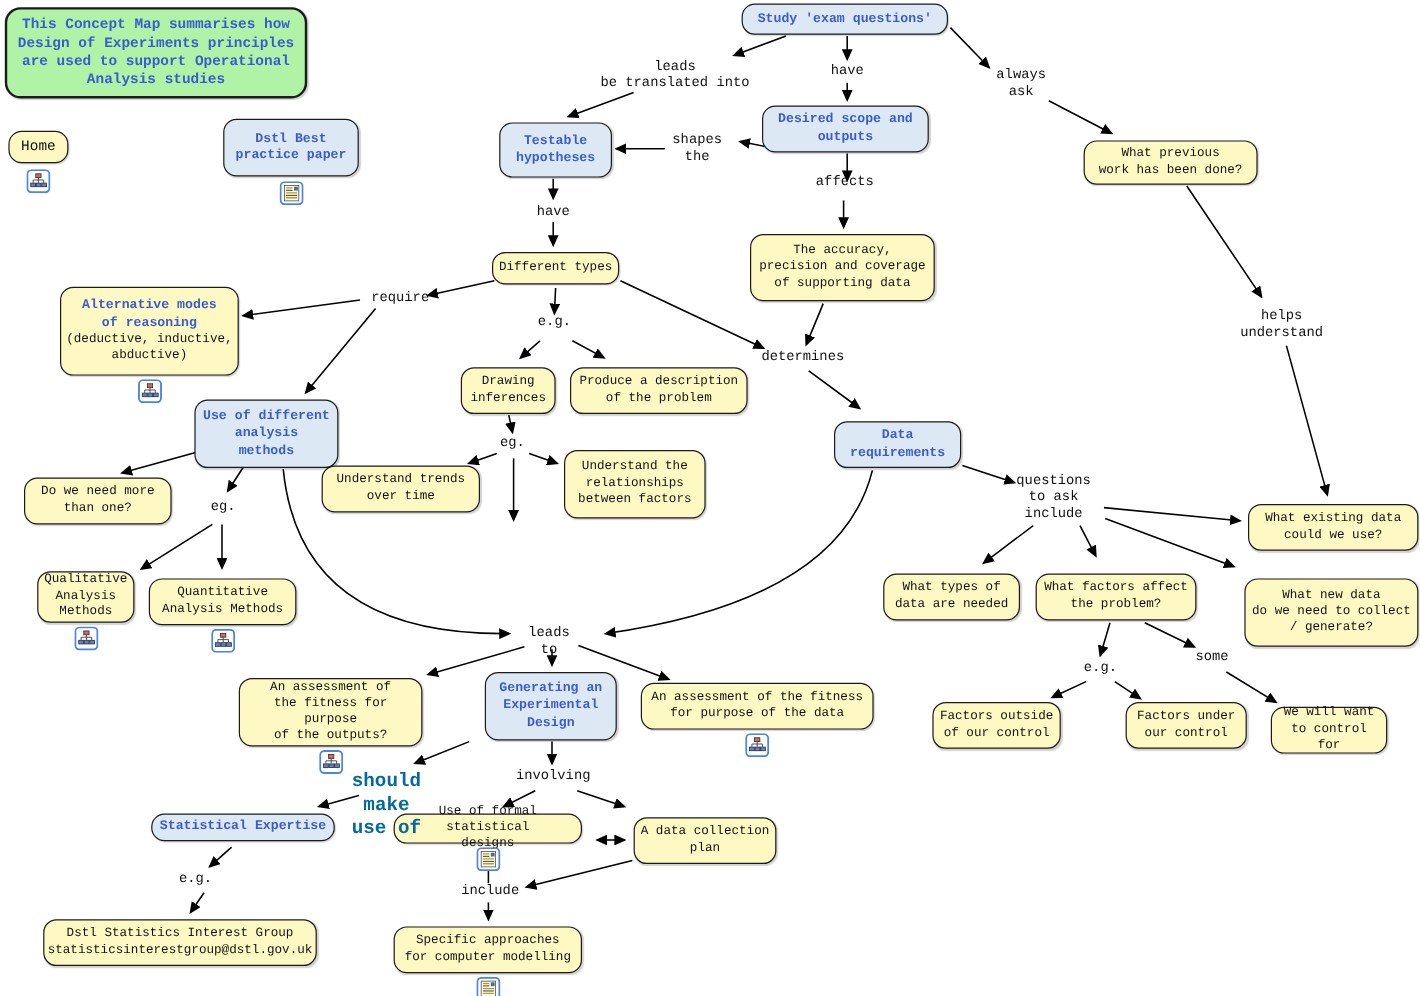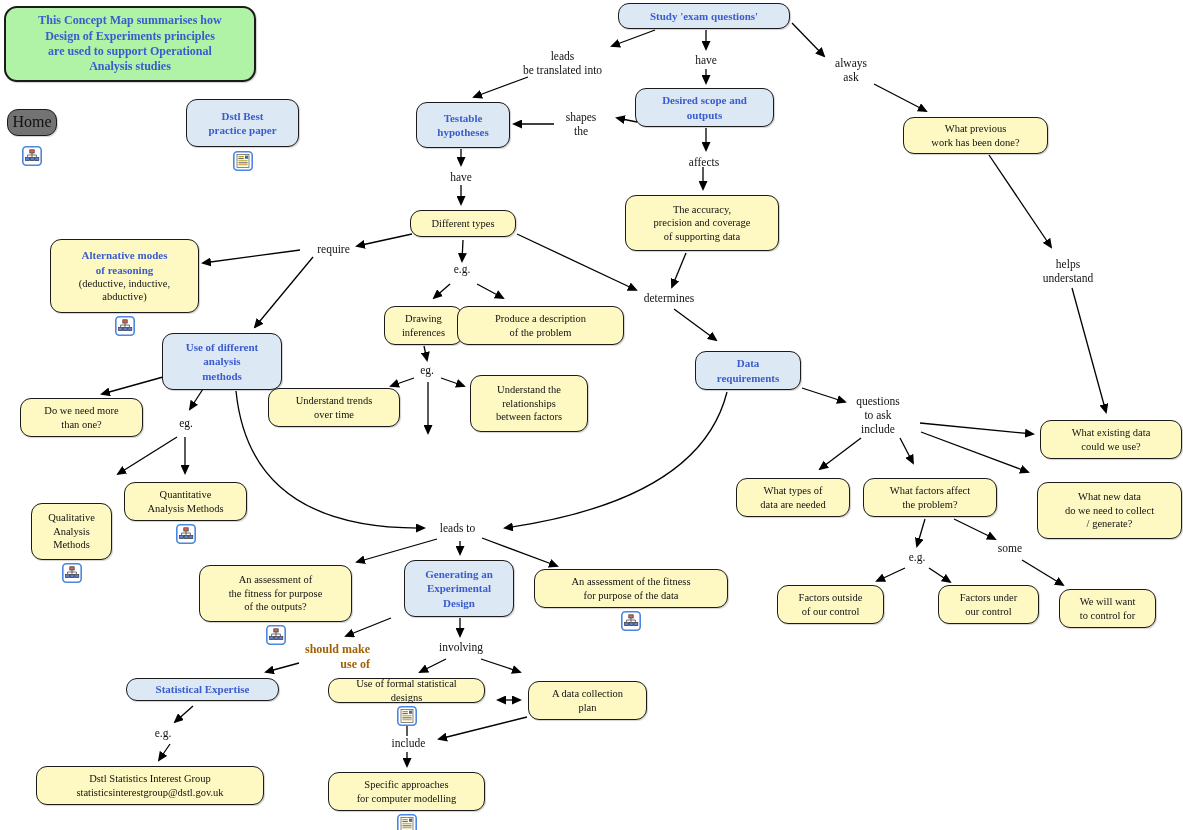--- a/index.html
+++ b/index.html
@@ -1,32 +1,32 @@
 <!DOCTYPE html>
 <html><head>
 <meta charset="utf-8">
 <style>
   html,body{margin:0;padding:0;background:#fff;}
   #map{position:relative;width:1183px;height:830px;background:#fff;overflow:hidden;
-       font-family:Liberation Serif, serif;}
+       font-family:Liberation Mono, monospace;}
   #wires{position:absolute;left:0;top:0;width:1183px;height:830px;}
   .node{position:absolute;box-sizing:border-box;border:1.7px solid #1b1b1b;border-radius:11px;
         background:#fef9c3;display:flex;flex-direction:column;align-items:center;justify-content:center;
         text-align:center;font-size:10.5px;line-height:1.28;color:#111;padding:2px 4px;
         white-space:pre-line;box-shadow:1px 1px 1px rgba(0,0,0,0.18);}
   .node span{white-space:pre-line;}
   .concept{background:#dce8f4;color:#3a5cce;font-weight:bold;font-size:11px;}
   .legend{background:#b0f2a6;border-width:2.2px;color:#3a5cce;font-weight:bold;font-size:12px;
           border-radius:13px;}
-  .plain{background:#737373;font-size:16px;}
+  .plain{background:#fef9c3;font-size:12px;}
   .mixed .ct{display:block;color:#3a5cce;font-weight:bold;font-size:11px;}
   .mixed .cs{display:block;color:#111;font-weight:normal;font-size:10.5px;}
   .lbl{position:absolute;font-size:11.5px;color:#111;text-align:center;line-height:1.22;
        white-space:pre-line;}
-  .lbl.blue{color:#a16207;font-weight:bold;font-size:12px;text-align:right;}
+  .lbl.blue{color:#0369a1;font-weight:bold;font-size:16px;}
   .nicon{position:absolute;left:50%;bottom:-11px;transform:translateX(-50%);
          width:20px;height:20px;display:block;}
   .nicon svg{display:block;}
 </style>
 </head>
 <body>
 
 <div id="map">
 
   <svg id="wires" viewBox="0 0 1183 830" xmlns="http://www.w3.org/2000/svg">
@@ -178,21 +178,21 @@
           <rect x="12.8" y="11.6" width="4" height="3" fill="#5b7fd4" stroke="#333" stroke-width="0.7"></rect>
         </svg>
     </span>
   </div>
 
   <div class="node" style="left:384px;top:306px;width:79px;height:39px">
     <span>Drawing
 inferences</span>
   </div>
 
-  <div class="node" style="left:457px;top:306px;width:167px;height:39px">
+  <div class="node" style="left:475px;top:306px;width:148px;height:39px">
     <span>Produce a description
 of the problem</span>
   </div>
 
   <div class="node concept" style="left:162px;top:333px;width:120px;height:57px">
     <span>Use of different
 analysis
 methods</span>
   </div>
 
@@ -216,21 +216,21 @@
 relationships
 between factors</span>
   </div>
 
   <div class="node" style="left:1040px;top:420px;width:142px;height:39px">
     <span>What existing data
 could we  use?</span>
   </div>
 
 
-  <div class="node" style="left:31px;top:503px;width:81px;height:57px">
+  <div class="node" style="left:31px;top:476px;width:81px;height:43px">
     <span>Qualitative
 Analysis
 Methods</span>
     <span class="nicon">
       <svg viewBox="0 0 20 20" width="20" height="20">
           <rect x="0.8" y="0.8" width="18.4" height="18.4" rx="3.5" fill="#fff" stroke="#4d86e0" stroke-width="1.6"></rect>
           <rect x="7.8" y="3.8" width="4.4" height="3.2" fill="#d96459" stroke="#333" stroke-width="0.7"></rect>
           <path d="M10 7 v2 M5.6 9 h8.8 M5.6 9 v2.4 M10 9 v2.4 M14.4 9 v2.4" stroke="#333" stroke-width="0.7"></path>
           <rect x="3.6" y="11.6" width="4" height="3" fill="#5b7fd4" stroke="#333" stroke-width="0.7"></rect>
           <rect x="8.2" y="11.6" width="4" height="3" fill="#5b7fd4" stroke="#333" stroke-width="0.7"></rect>
@@ -364,21 +364,21 @@
     </span>
   </div>
 
   <div class="lbl" style="left:495px;top:49px;width:135px">leads
 be translated into</div>
   <div class="lbl" style="left:686px;top:53px;width:40px">have</div>
   <div class="lbl" style="left:827px;top:56px;width:48px">always
 ask</div>
   <div class="lbl" style="left:557px;top:110px;width:48px">shapes
 the</div>
-  <div class="lbl" style="left:676px;top:155px;width:56px">affects</div>
+  <div class="lbl" style="left:676px;top:145px;width:56px">affects</div>
   <div class="lbl" style="left:441px;top:170px;width:40px">have</div>
   <div class="lbl" style="left:306px;top:242px;width:55px">require</div>
   <div class="lbl" style="left:443px;top:262px;width:38px">e.g.</div>
   <div class="lbl" style="left:1030px;top:257px;width:76px">helps
 understand</div>
   <div class="lbl" style="left:630px;top:291px;width:78px">determines</div>
   <div class="lbl" style="left:409px;top:363px;width:36px">eg.</div>
   <div class="lbl" style="left:168px;top:416px;width:36px">eg.</div>
   <div class="lbl" style="left:845px;top:394px;width:66px">questions
 to ask

